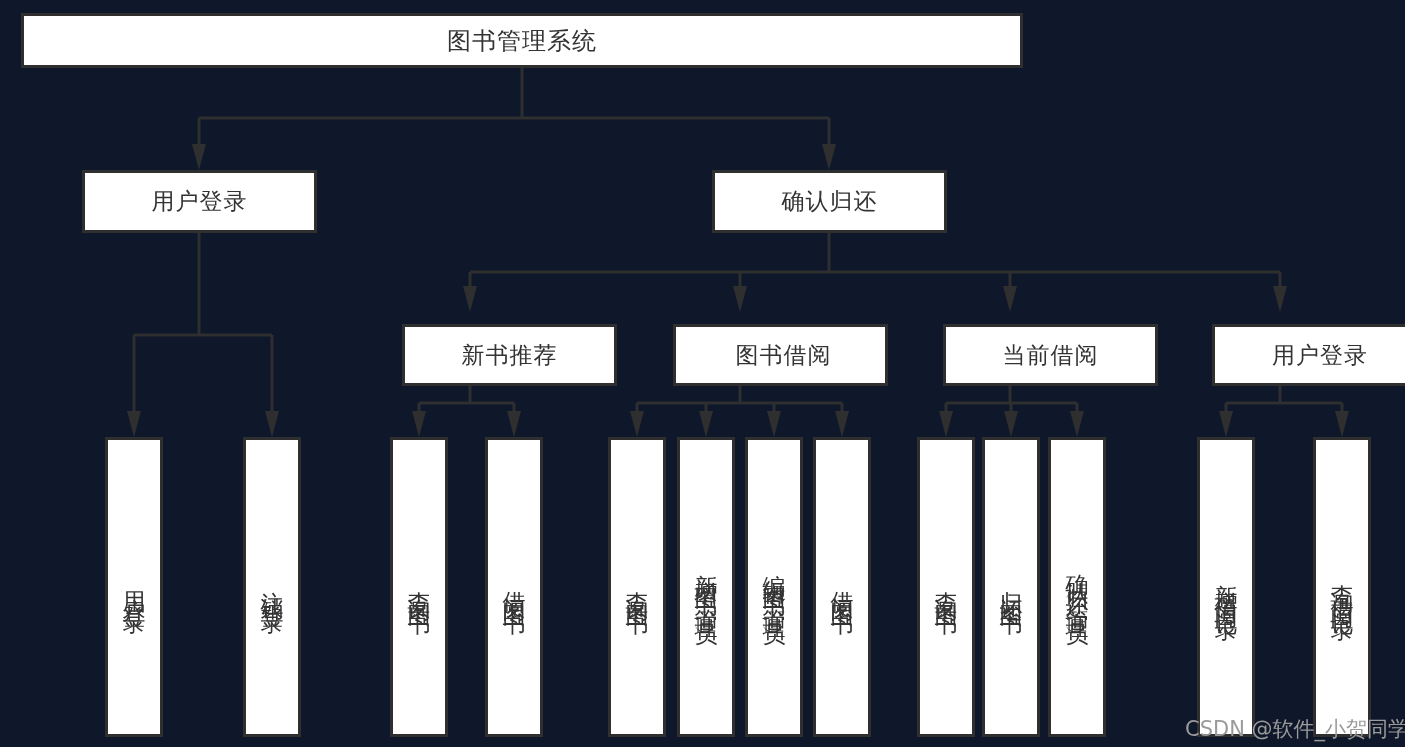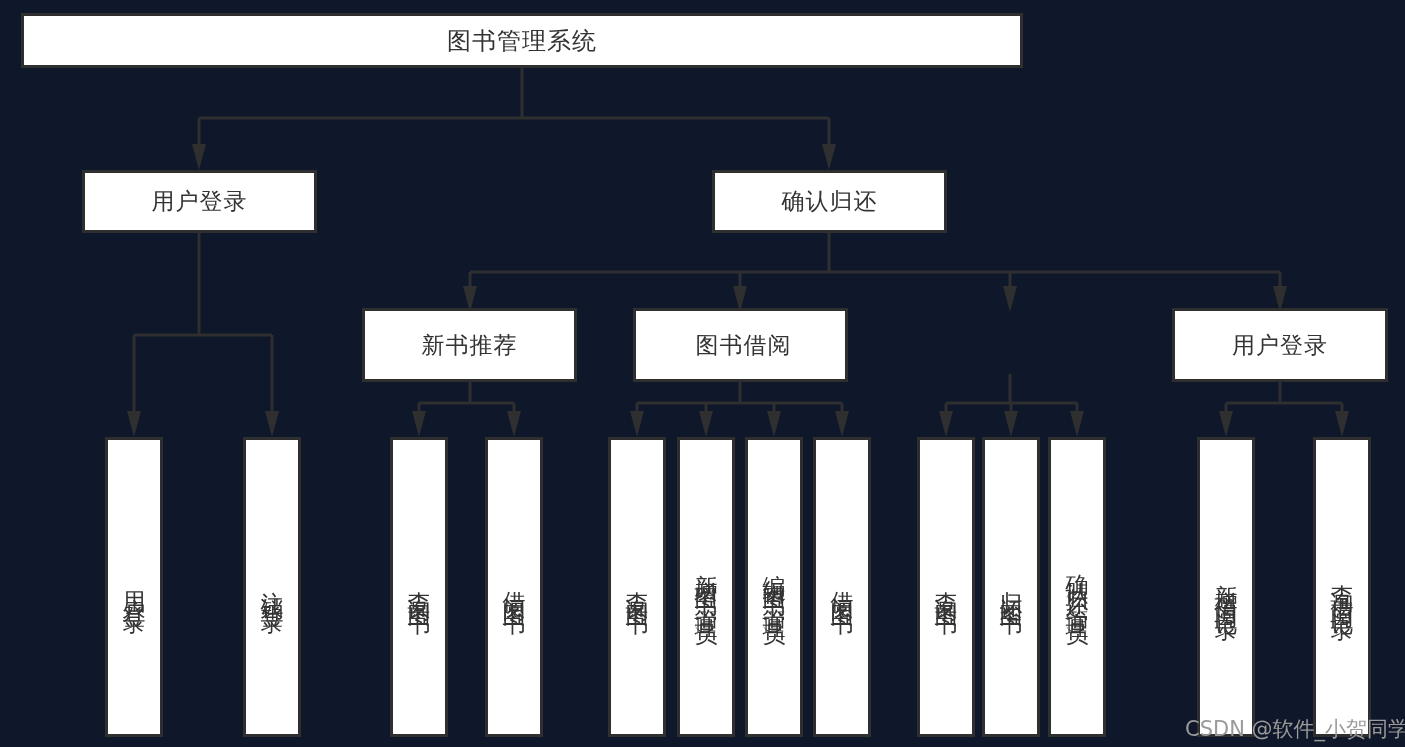--- a/index.html
+++ b/index.html
@@ -23,21 +23,21 @@
     border:3px solid var(--line);
     color:var(--text);
     display:flex;align-items:center;justify-content:center;
     z-index:2;
     font-size:23px;
     letter-spacing:1px;
     white-space:nowrap;
   }
   .node.root{left:21px;top:13px;width:1002px;height:55px;font-size:24px;}
   .node.h2{top:170px;width:235px;height:63px;}
-  .node.h3{top:308px;width:215px;height:74px;}
+  .node.h3{top:324px;width:215px;height:62px;margin-left:40px;}
   .leaf{
     position:absolute;
     top:437px;width:58px;height:300px;
     background:#ffffff;
     border:3px solid var(--line);
     color:var(--text);
     display:flex;align-items:center;justify-content:center;
     writing-mode:vertical-rl;
     font-size:23px;
     line-height:1;
@@ -99,20 +99,21 @@
     </g>
   </svg>
 
   <div class="node root">图书管理系统</div>
 
   <div class="node h2" style="left:82px;">用户登录</div>
   <div class="node h2" style="left:712px;">确认归还</div>
 
   <div class="node h3" style="left:362px;">新书推荐</div>
   <div class="node h3" style="left:633px;padding-left:6px;">图书借阅</div>
+  <div class="node h3" style="left:903px;">当前借阅</div>
   <div class="node h3" style="left:1172px;width:216px;">用户登录</div>
 
   <div class="leaf" style="left:105px;">用户登录</div>
   <div class="leaf" style="left:243px;">注销登录</div>
 
   <div class="leaf" style="left:390px;">查询图书</div>
   <div class="leaf" style="left:485px;">借阅图书</div>
 
   <div class="leaf" style="left:608px;">查询图书</div>
   <div class="leaf" style="left:677px;">新增图书（管理员）</div>

